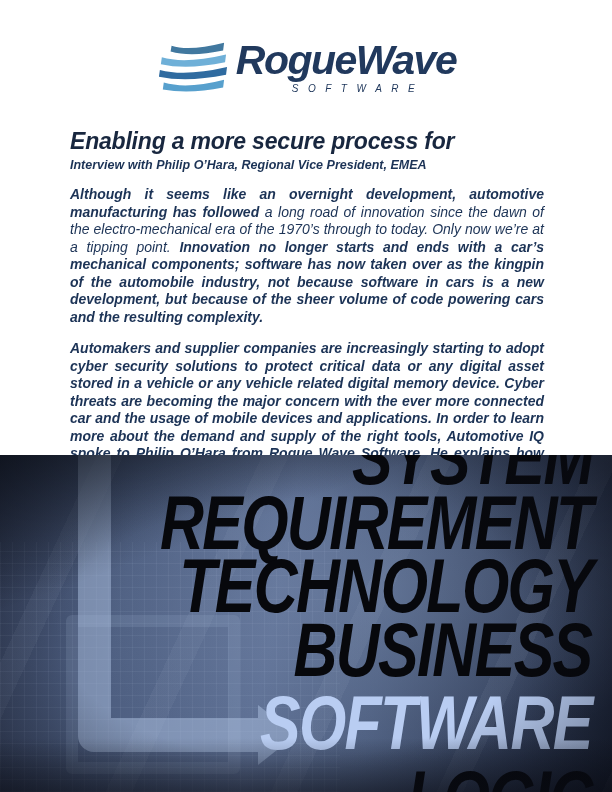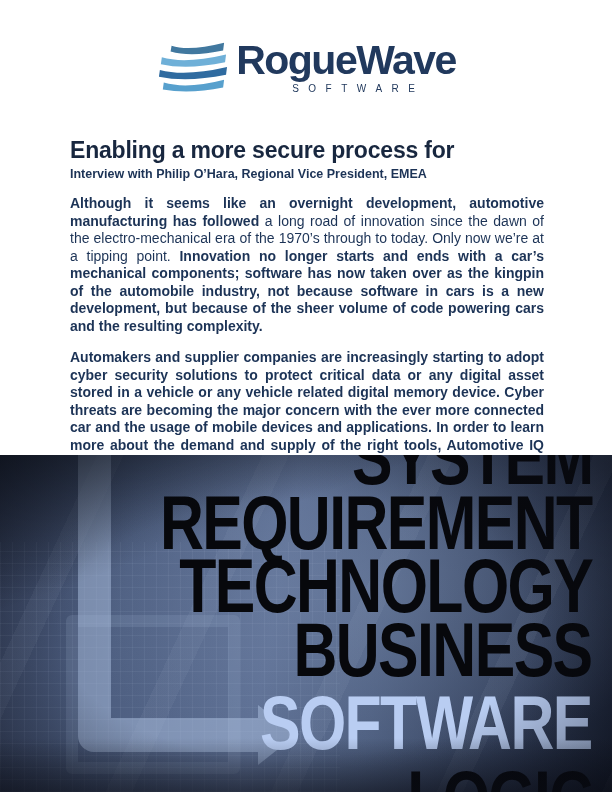--- a/index.html
+++ b/index.html
@@ -1,28 +1,28 @@
 <!DOCTYPE html>
 <html><head>
 <meta charset="utf-8">
 <style>
   html,body{margin:0;padding:0;background:#ffffff;}
   body{width:612px;height:792px;font-family:"Liberation Sans",sans-serif;-webkit-font-smoothing:antialiased;}
-  .page{position:relative;width:612px;height:792px;overflow:hidden;background:#ffffff;}
+  .page{position:relative;width:612px;height:792px;overflow:hidden;background:#ffffff;font-style:italic;}
 
   
   .logo{position:absolute;top:38px;left:0;width:612px;display:flex;justify-content:center;align-items:flex-start;gap:8px;}
   .logo .waves{margin-top:2px;}
   .logo .brand-col{display:flex;flex-direction:column;}
   .brand-text{font-size:41px;font-weight:700;letter-spacing:-1.5px;color:#21395d;line-height:44px;}
   .brand-tagline{font-size:10px;font-weight:400;letter-spacing:9.5px;color:#21395d;margin-top:1px;padding-left:56px;}
 
   
   .content{position:absolute;left:70px;width:474px;top:124px;color:#1c3356;}
-  .title{font-size:23px;font-weight:700;line-height:34px;color:#18273f;letter-spacing:-0.2px;margin-top:9px;}
+  .title{font-size:23px;font-weight:700;line-height:34px;color:#18273f;letter-spacing:-0.2px;}
   .subtitle{font-size:12.5px;font-weight:700;color:#1c3356;}
   .para{font-size:14px;line-height:17.5px;text-align:justify;margin-top:14px;color:#1c3356;}
   .para.bold{font-weight:700;}
 
   
   .hero{position:absolute;left:0;top:455px;width:612px;height:337px;overflow:hidden;
     background:
       radial-gradient(ellipse at 60% 40%, rgba(140,160,195,0.30), rgba(0,0,0,0) 62%),
       linear-gradient(100deg,#333e58 0%,#4d5e80 22%,#5d6f93 45%,#4e5f80 62%,#303c56 85%,#1a2234 100%);}
   .hero .streaks{position:absolute;inset:0;

